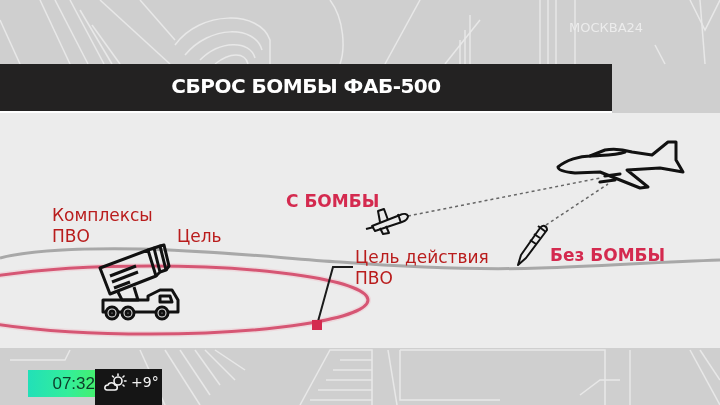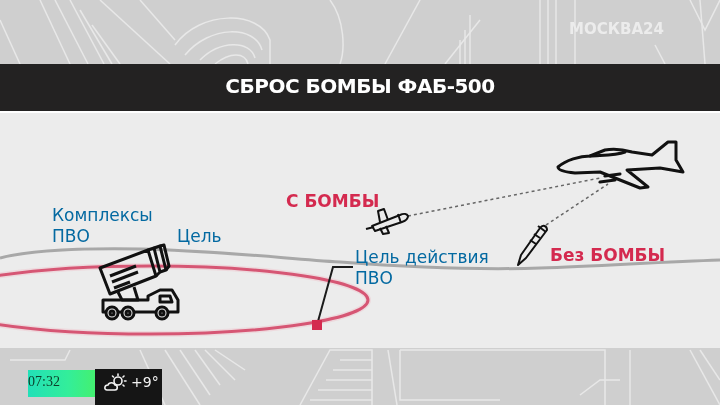--- a/index.html
+++ b/index.html
@@ -1,26 +1,26 @@
 <!DOCTYPE html>
 <html><head>
 <meta charset="utf-8">
 <style>
   html,body{margin:0;padding:0;}
   body{width:720px;height:405px;overflow:hidden;background:#cfcfcf;position:relative;font-family:"Liberation Sans",sans-serif;}
   .bg-art{position:absolute;left:0;top:0;width:720px;height:405px;}
-  .logo{position:absolute;left:569px;top:20px;font-family:"DejaVu Sans",sans-serif;font-weight:bold;font-size:15px;color:#ececec;letter-spacing:0px;}
-  .title-band{position:absolute;left:0;top:64px;width:720px;height:47px;background:#232222;border-bottom:2px solid #ffffff;}
+  .logo{position:absolute;left:569px;top:20px;font-family:"DejaVu Sans",sans-serif;font-weight:normal;font-size:13px;color:#ececec;letter-spacing:0px;}
+  .title-band{position:absolute;left:0;top:64px;width:612px;height:47px;background:#232222;border-bottom:2px solid #ffffff;}
   .title-text{position:absolute;left:0;right:0;top:10px;text-align:center;color:#ffffff;font-family:"DejaVu Sans",sans-serif;font-weight:bold;font-size:20px;letter-spacing:-0.5px;}
   .panel{position:absolute;left:0;top:113px;width:720px;height:235px;background:#ececec;}
   .scene{position:absolute;left:0;top:0;width:720px;height:405px;}
-  .lbl{position:absolute;font-family:"DejaVu Sans",sans-serif;font-size:17px;color:#0369a1;line-height:21px;white-space:nowrap;}
+  .lbl{position:absolute;font-family:"DejaVu Sans",sans-serif;font-size:17px;color:#b91c1c;line-height:21px;white-space:nowrap;}
   .red{color:#d42a4f;font-weight:bold;}
   .clock{position:absolute;left:28px;top:370px;width:67px;height:27px;background:linear-gradient(90deg,#22e0b8 0%,#33ee9a 60%,#44f070 100%);}
-  .clock span{position:absolute;left:0;right:0;top:4px;text-align:left;font-family:Liberation Serif, serif;font-size:14px;color:#0d3d2a;}
+  .clock span{position:absolute;left:0;right:0;top:4px;text-align:right;font-family:Liberation Sans, sans-serif;font-size:17px;color:#0d3d2a;}
   .weather{position:absolute;left:95px;top:369px;width:67px;height:36px;background:#151515;}
   .weather .temp{position:absolute;left:36px;top:5px;color:#f2f2f2;font-family:"DejaVu Sans",sans-serif;font-size:14px;}
   .weather svg{position:absolute;left:8px;top:4px;}
 </style>
 </head>
 <body>
 
 <svg class="bg-art" viewBox="0 0 720 405">
   <g stroke="#ebebeb" stroke-width="1.5" fill="none" opacity="0.9">
     <path d="M0,20 L20,64"></path>

